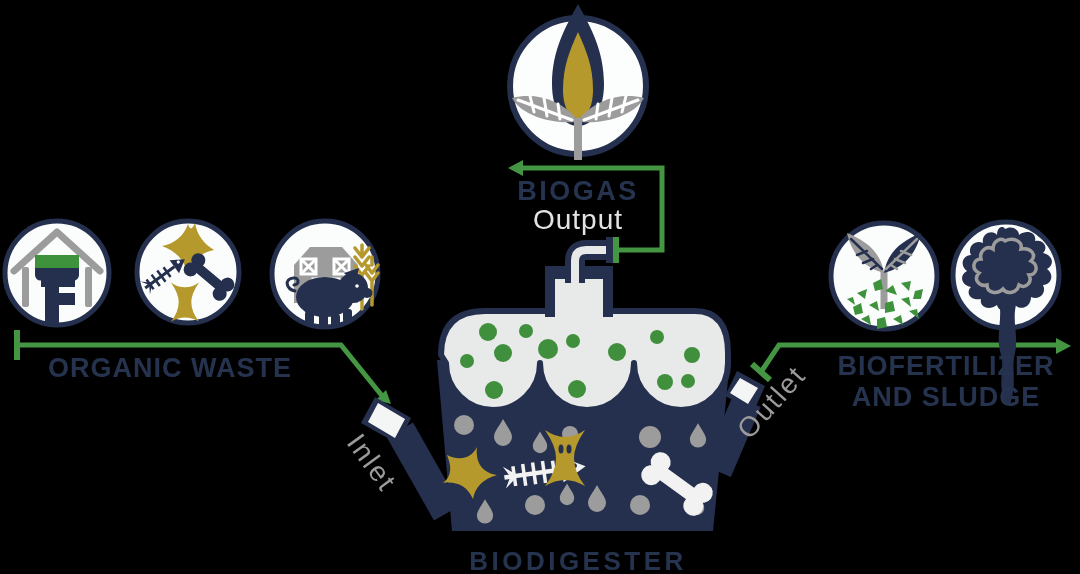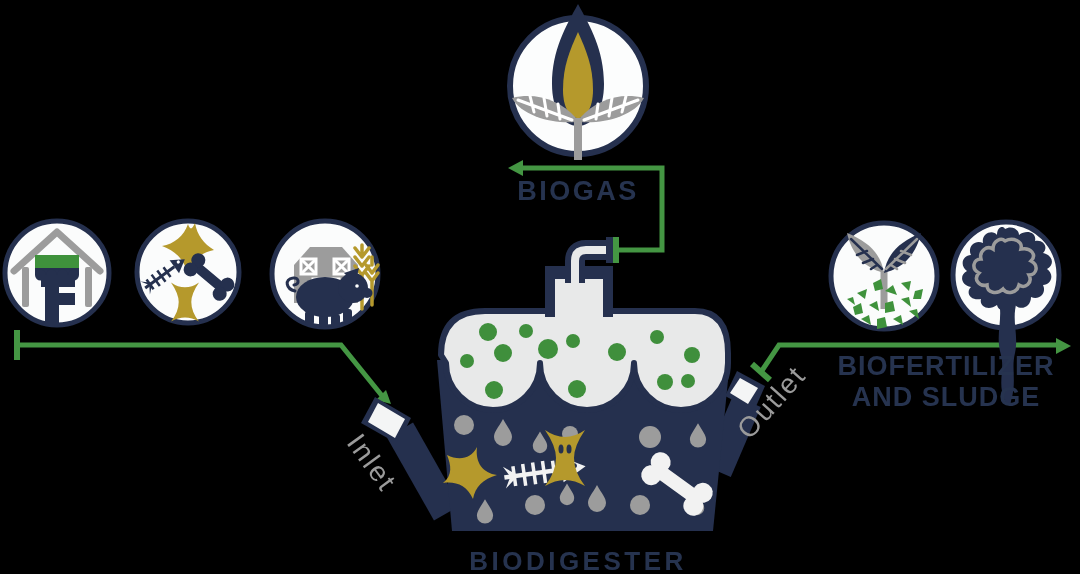--- a/index.html
+++ b/index.html
@@ -240,22 +240,24 @@
   </svg>
 
   <svg class="abs" style="left:949px;top:217px;overflow:visible" width="114" height="195" viewBox="0 0 114 195">
     <circle cx="57" cy="58" r="53" fill="#fbfcfc" stroke="#25304e" stroke-width="5"></circle>
     <path fill="#25304e" d="M56,12 C62,8 70,12 70,18 C78,12 88,16 86,24 C94,22 100,30 94,36 C104,38 106,48 98,52 C106,58 102,68 94,68 C98,76 90,84 82,80 C82,90 72,94 66,88 C62,96 50,96 48,88 C40,94 30,90 32,82 C22,84 16,76 22,70 C12,68 10,58 18,54 C10,48 14,38 22,38 C18,30 26,22 34,26 C32,16 44,12 48,18 C48,10 54,8 56,12 Z"></path>
     <path fill="#25304e" d="M50,84 C54,104 46,118 52,138 C56,154 48,166 56,184 C58,189 62,188 62,184 C68,164 62,152 66,136 C70,116 62,104 68,84 Z"></path>
     <path d="M56,24 C64,20 74,24 72,32 C82,30 88,38 82,44 C90,48 88,58 80,58 C84,66 76,72 70,68 C68,76 58,78 54,72 C48,78 38,76 38,68 C30,70 24,62 30,56 C22,52 24,42 32,42 C30,34 38,28 44,32 C44,24 52,20 56,24" stroke="#9c9c9c" stroke-width="3.5" fill="none" stroke-linecap="round"></path>
   </svg>
 
   <div class="label biogas-label lbl-navy">BIOGAS</div>
+  <div class="label output-label">Output</div>
 
   <div class="label biowaste-label lbl-navy">
+    <div>ORGANIC WASTE</div>
   </div>
 
   <div class="label biofert-label lbl-navy">
     <div>BIOFERTILIZER</div>
     <div>AND SLUDGE</div>
   </div>
 
   <div class="pipe-label inlet-label">Inlet</div>
   <div class="pipe-label outlet-label">Outlet</div>
 

